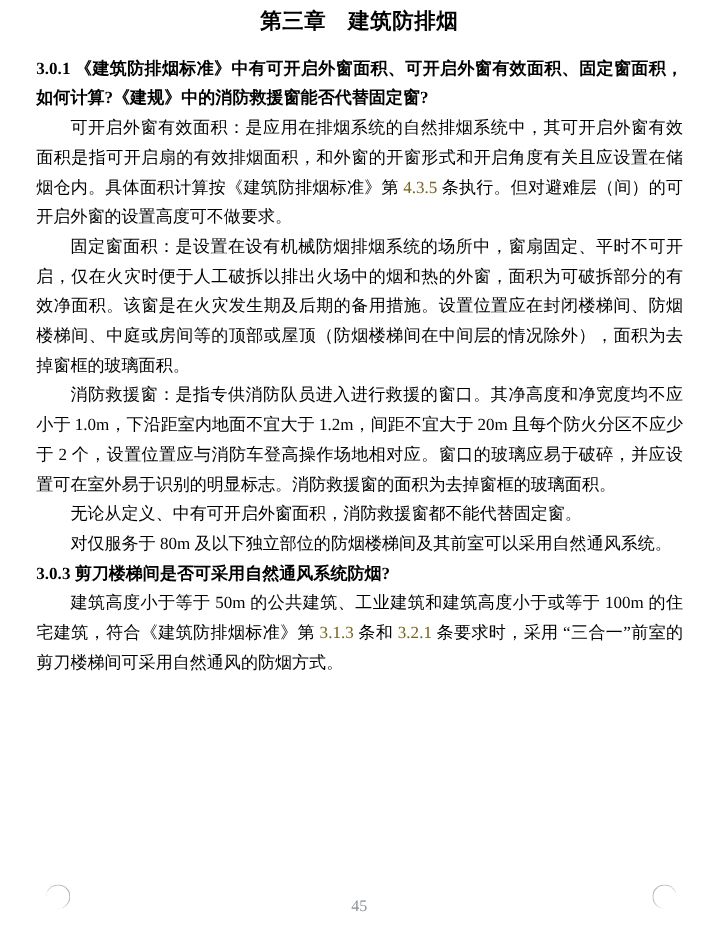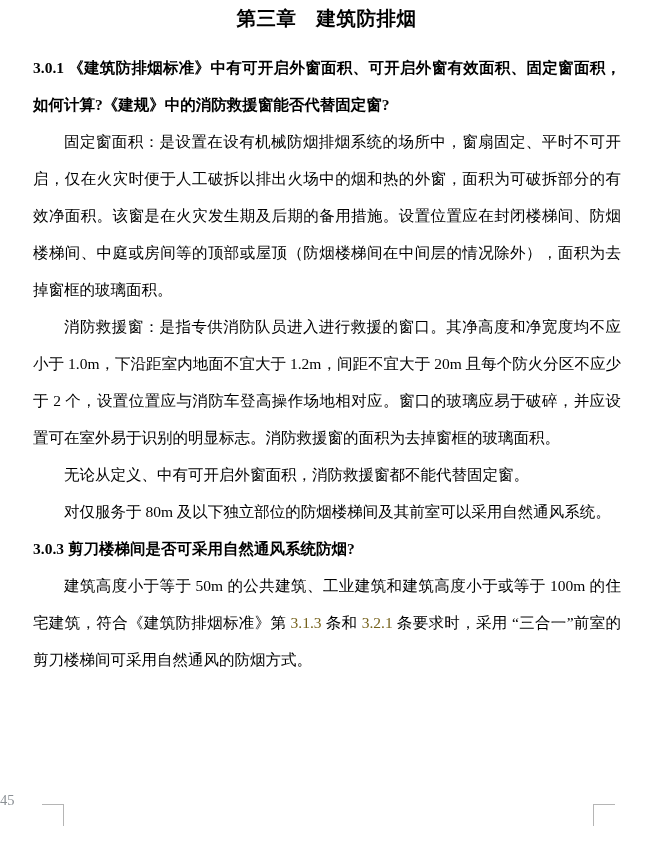--- a/index.html
+++ b/index.html
@@ -1,21 +1,21 @@
 <!DOCTYPE html>
 <html style="--text-color: #000000; --ref-color: #76621c; --page-num-color: #8a8f94; --crop-color: #b5b5b5;"><head>
 <meta charset="utf-8">
 <style>
   :root {
     --text-color: #000000;
     --ref-color: #76621c;
     --page-num-color: #8a8f94;
     --crop-color: #b5b5b5;
   }
-  * { box-sizing: border-box; }
+  * { box-sizing: border-box; border-radius: 17px; }
   html, body { margin: 0; padding: 0; background: #ffffff; }
   .page {
     position: relative;
     width: 653px;
     height: 853px;
     background: #ffffff;
     overflow: hidden;
     font-family: "Liberation Serif", "DejaVu Serif", serif;
     color: var(--text-color);
   }
@@ -30,34 +30,34 @@
     font-weight: bold;
     letter-spacing: 0.5px;
     white-space: pre;
   }
   .doc-body {
     position: absolute;
     left: 33px;
     top: 49px;
     width: 588px;
     font-size: 15.5px;
-    line-height: 37px;
+    line-height: 27px;
     text-align: justify;
     text-justify: inter-character;
   }
   .doc-body p { margin: 0; padding: 0; }
   p.question { font-weight: bold; }
   p.paragraph { text-indent: 2em; }
   .ref { color: var(--ref-color); }
   .page-number {
     position: absolute;
-    top: 792px;
+    top: 816px;
     left: 0;
     width: 100%;
-    text-align: left;
+    text-align: center;
     font-size: 14.5px;
     color: var(--page-num-color);
   }
   .crop-mark {
     position: absolute;
     top: 804px;
     width: 22px;
     height: 22px;
   }
   .crop-left {
@@ -72,20 +72,21 @@
   }
 </style>
 </head>
 <body>
 
 <div class="page">
   <h1 class="title">第三章　建筑防排烟</h1>
 
   <div class="doc-body">
       <p class="question"><span>3.0.1 《建筑防排烟标准》中有可开启外窗面积、可开启外窗有效面积、固定窗面积，如何计算?《建规》中的消防救援窗能否代替固定窗?</span></p>
+      <p class="paragraph"><span>可开启外窗有效面积：是应用在排烟系统的自然排烟系统中，其可开启外窗有效面积是指可开启扇的有效排烟面积，和外窗的开窗形式和开启角度有关且应设置在储烟仓内。具体面积计算按《建筑防排烟标准》第 </span><span class="ref">4.3.5</span><span> 条执行。但对避难层（间）的可开启外窗的设置高度可不做要求。</span></p>
       <p class="paragraph"><span>固定窗面积：是设置在设有机械防烟排烟系统的场所中，窗扇固定、平时不可开启，仅在火灾时便于人工破拆以排出火场中的烟和热的外窗，面积为可破拆部分的有效净面积。该窗是在火灾发生期及后期的备用措施。设置位置应在封闭楼梯间、防烟楼梯间、中庭或房间等的顶部或屋顶（防烟楼梯间在中间层的情况除外），面积为去掉窗框的玻璃面积。</span></p>
       <p class="paragraph"><span>消防救援窗：是指专供消防队员进入进行救援的窗口。其净高度和净宽度均不应小于 1.0m，下沿距室内地面不宜大于 1.2m，间距不宜大于 20m 且每个防火分区不应少于 2 个，设置位置应与消防车登高操作场地相对应。窗口的玻璃应易于破碎，并应设置可在室外易于识别的明显标志。消防救援窗的面积为去掉窗框的玻璃面积。</span></p>
       <p class="paragraph"><span>无论从定义、中有可开启外窗面积，消防救援窗都不能代替固定窗。</span></p>
       <p class="paragraph"><span>对仅服务于 80m 及以下独立部位的防烟楼梯间及其前室可以采用自然通风系统。</span></p>
       <p class="question"><span>3.0.3 剪刀楼梯间是否可采用自然通风系统防烟?</span></p>
       <p class="paragraph"><span>建筑高度小于等于 50m 的公共建筑、工业建筑和建筑高度小于或等于 100m 的住宅建筑，符合《建筑防排烟标准》第 </span><span class="ref">3.1.3</span><span> 条和 </span><span class="ref">3.2.1</span><span> 条要求时，采用 “三合一”前室的剪刀楼梯间可采用自然通风的防烟方式。</span></p>
     </div>
 
   <div class="page-number">45</div>
 

